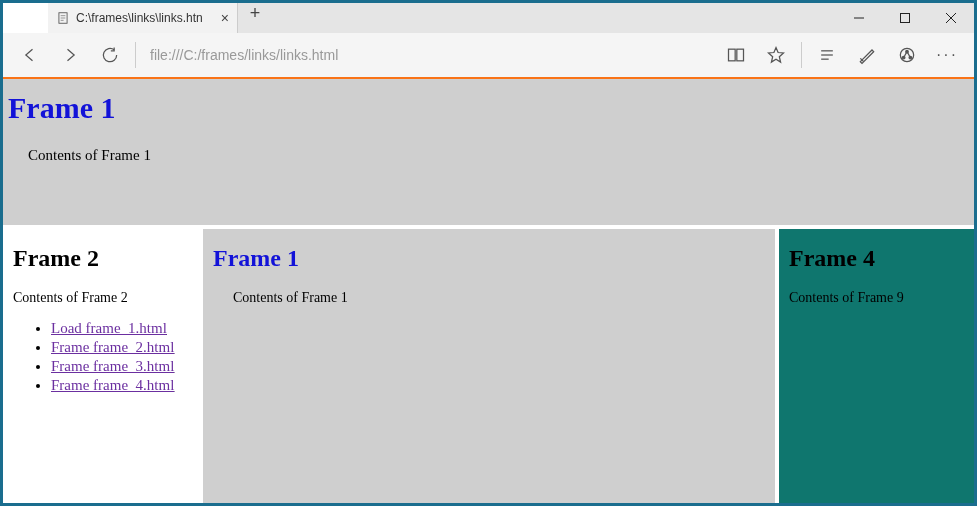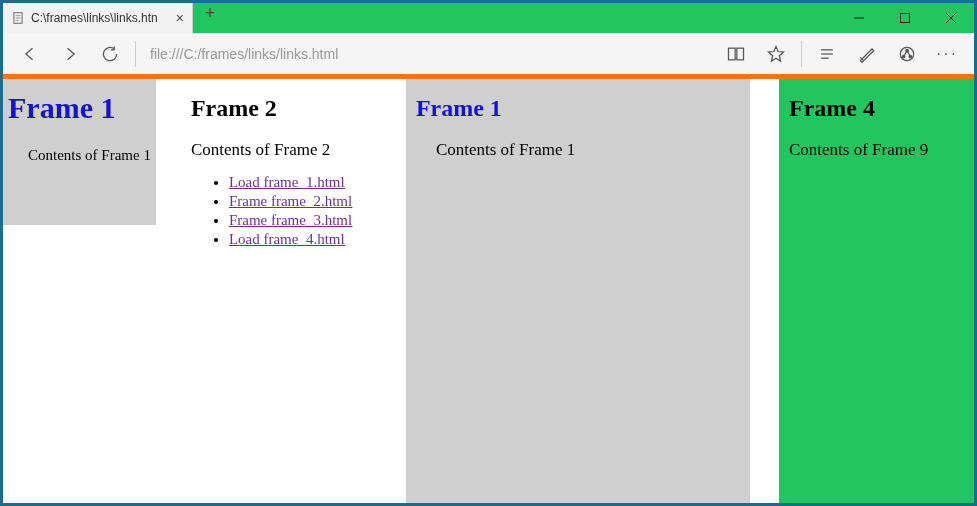--- a/index.html
+++ b/index.html
@@ -4,23 +4,24 @@
 <style>
   * { box-sizing: border-box; margin: 0; padding: 0; }
   html, body { width: 977px; height: 506px; font-family: "Segoe UI", Arial, sans-serif; overflow: hidden; }
   .window {
     width: 977px; height: 506px;
     border: 3px solid #1a6d8e;
     background: #fff;
     display: flex; flex-direction: column;
   }
   .tabbar {
-    height: 30px; background: #22c55e;
+    height: 30px; background: #e5e5e5;
     display: flex; align-items: flex-start;
     position: relative;
+    margin-left: 45px;
   }
   .tab {
     display: flex; align-items: center;
     background: #f2f2f2;
     border-right: 1px solid #ccc;
     padding: 0 8px; gap: 6px;
     min-width: 190px;
     height: 30px;
     font-size: 12px; color: #333;
   }
@@ -36,65 +37,64 @@
   }
   .win-btn {
     width:46px; height:30px; display:flex; align-items:center; justify-content:center;
     cursor:pointer; font-size:13px; color:#222;
   }
   .win-btn svg { width:12px; height:12px; }
   .toolbar {
     height: 46px; background: #f5f5f5;
     display:flex; align-items:center;
     padding: 0 8px; gap: 2px;
-    border-bottom: 5px solid #f97316;
+    border-bottom: 2px solid #f97316;
   }
   .tool-btn {
     width:38px; height:38px; display:flex; align-items:center; justify-content:center;
     color:#555; cursor:pointer; border-radius:2px;
   }
   .tool-btn svg { width:20px; height:20px; stroke:#555; fill:none; stroke-width:1.5; }
   .vsep {
     width:1px; height:26px; background:#ccc; margin: 0 4px;
   }
   .url {
     flex:1; font-size:14px; color:#999; padding: 4px 8px;
     background:transparent; border:none; outline:none;
   }
   .right-tools { display:flex; align-items:center; gap:2px; }
   .content {
-    flex:1; display:flex; flex-direction:row;
+    flex:1; display:flex; flex-direction:column;
   }
   .top-frame {
     height: 150px; background:#cfcfcf;
     padding: 12px 5px 10px 5px;
     border-bottom: 4px solid #fff;
   }
   .top-frame h1 { color:#1212d8; font-family:"Times New Roman",serif; font-size:30px; font-weight:bold; margin-bottom:22px; }
   .top-frame p { font-family:"Times New Roman",serif; font-size:15px; color:#000; margin-left:20px;}
   .bottom-row {
     flex:1; display:flex;
   }
   .cell {
     padding: 16px 10px 10px 10px;
     font-family:"Times New Roman",serif;
-    margin-left:25px;
   }
   .cell h2 { font-size:24px; font-weight:bold; margin-bottom:18px; }
-  .cell p { font-size:17px; color:#000; }
+  .cell p { font-size:14px; color:#000; }
   .frame2 { width:200px; background:#fff; border-right:4px solid #fff;}
   .frame2 h2 { color:#000; }
   .frame2 p { margin-bottom:14px; padding-left:0;}
   .frame2 ul { list-style: disc; padding-left: 38px; }
   .frame2 li { font-size:15px; margin:2px 0;text-decoration:underline; }
   .frame2 a { color:#6b2fa0; text-decoration:underline; cursor:pointer; }
   .frame-mid { flex:1; background:#cfcfcf; border-right:4px solid #fff;}
   .frame-mid h2 { color:#1212d8; }
   .frame-mid p { margin-left:20px; }
-  .frame4 { width:195px; background:#22c55e; }
+  .frame4 { width:195px; background:#0f766e; }
   .frame4 h2 { color:#000; }
   .frame4 p { padding-left:0;}
   .more-dots { font-size:16px; letter-spacing:2px; }
 </style>
 </head>
 <body>
 
 <div class="window">
 
   <div class="tabbar">
@@ -194,21 +194,21 @@
       <p>Contents of Frame 1</p>
     </div>
     <div class="bottom-row">
       <div class="cell frame2">
         <h2>Frame 2</h2>
         <p>Contents of Frame 2</p>
         <ul>
           <li><a>Load frame_1.html</a></li>
           <li><a>Frame frame_2.html</a></li>
           <li><a>Frame frame_3.html</a></li>
-          <li><a>Load frame_4.html</a></li>
+          <li><a>Frame frame_4.html</a></li>
         </ul>
       </div>
       <div class="cell frame-mid">
         <h2>Frame 1</h2>
         <p>Contents of Frame 1</p>
       </div>
       <div class="cell frame4">
         <h2>Frame 4</h2>
         <p>Contents of Frame 9</p>
       </div>

